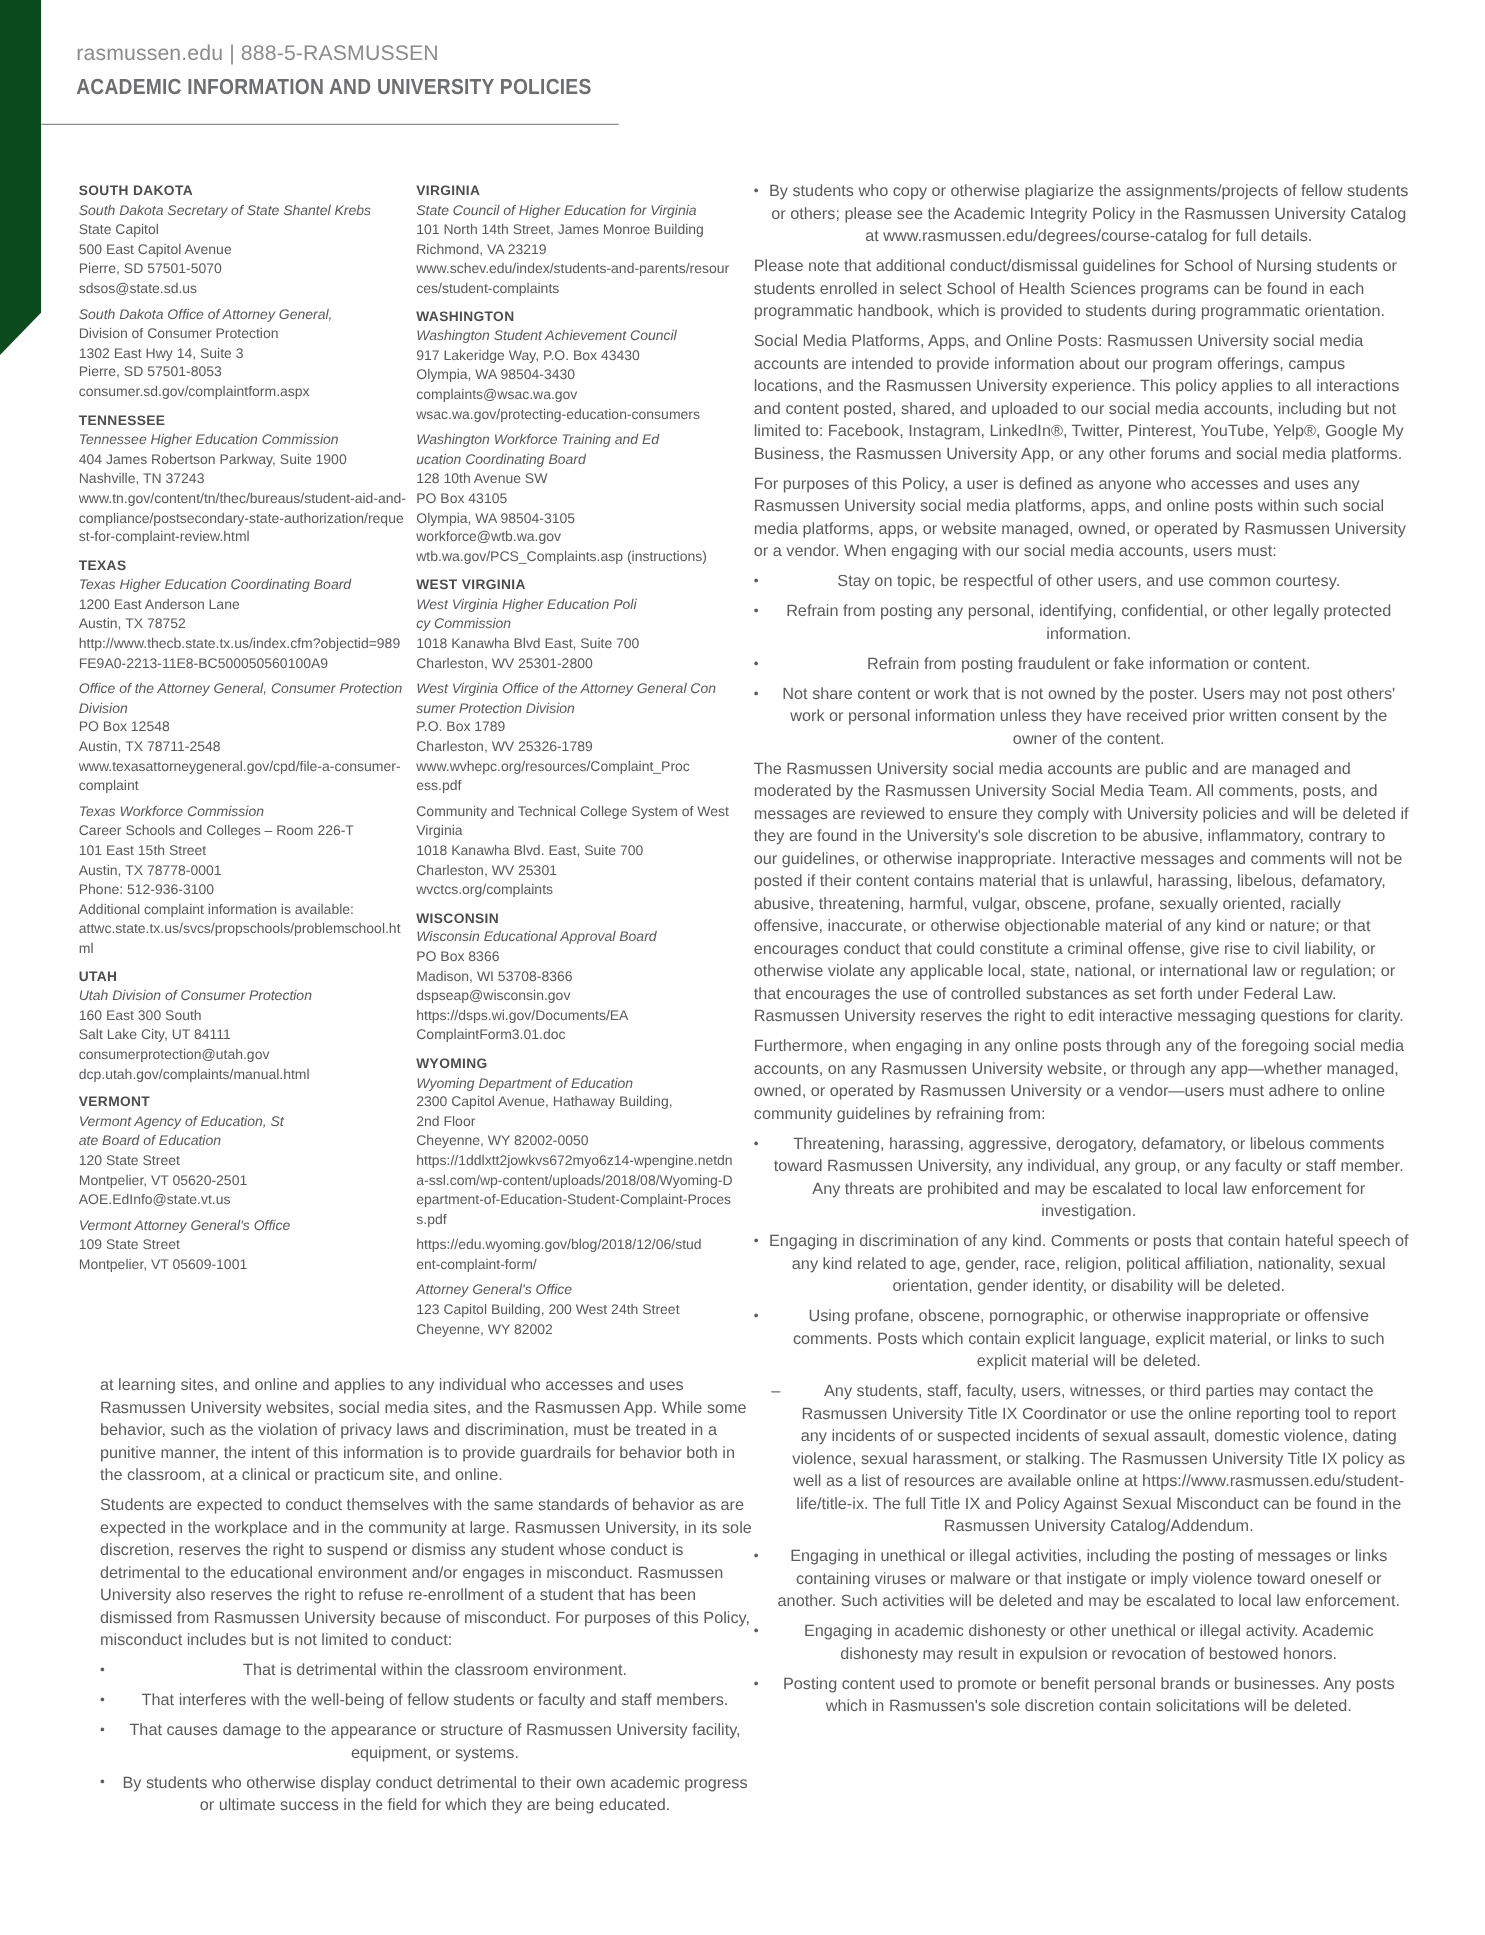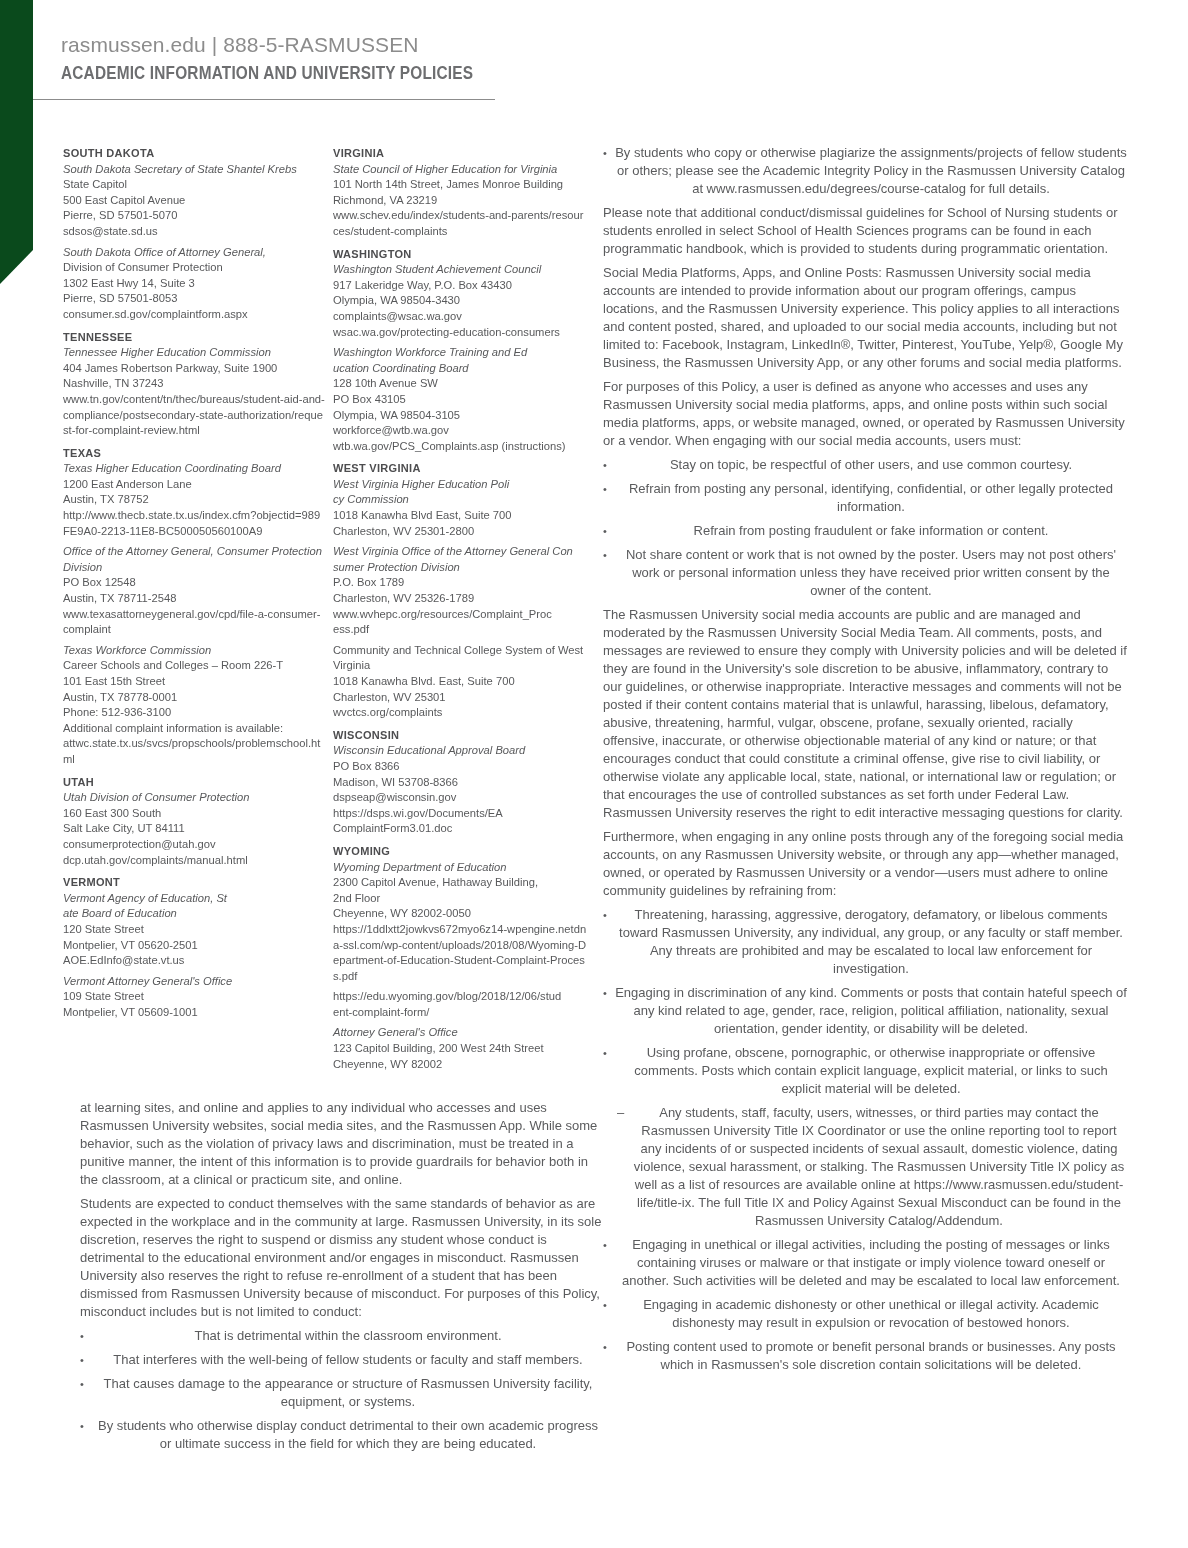--- a/index.html
+++ b/index.html
@@ -6,21 +6,21 @@
   html, body { width: 1188px; height: 1548px; background: #ffffff; overflow: hidden; }
   body { position: relative; font-family: "Liberation Sans", sans-serif; color: #58595b; }
 
   .green-bar {
     position: absolute; left: 0; top: 0; width: 33px; height: 284px;
     background: #0a4a1c;
     clip-path: polygon(0 0, 100% 0, 100% 250px, 0 284px);
   }
 
   .header { position: absolute; left: 61px; top: 33px; width: 434px; }
-  .header .site { font-size: 21px; color: #8c8c8c; letter-spacing: 0.1px; }
+  .header .site { font-size: 17px; color: #8c8c8c; letter-spacing: 0.1px; }
   .header .section-title {
     margin-top: 6px; font-size: 17.5px; font-weight: bold; color: #6d6e70;
     transform: scaleX(0.88); transform-origin: left center; white-space: nowrap;
     letter-spacing: 0.2px;
   }
   .header-rule { position: absolute; left: 33px; top: 99px; width: 462px; height: 1px; background: #8c8c8c; }
 
   .col { position: absolute; font-size: 11.2px; line-height: 15.6px; color: #58595b; }
   .col-a { left: 63px; top: 146px; width: 262px; }
   .col-b { left: 333px; top: 146px; width: 255px; }

